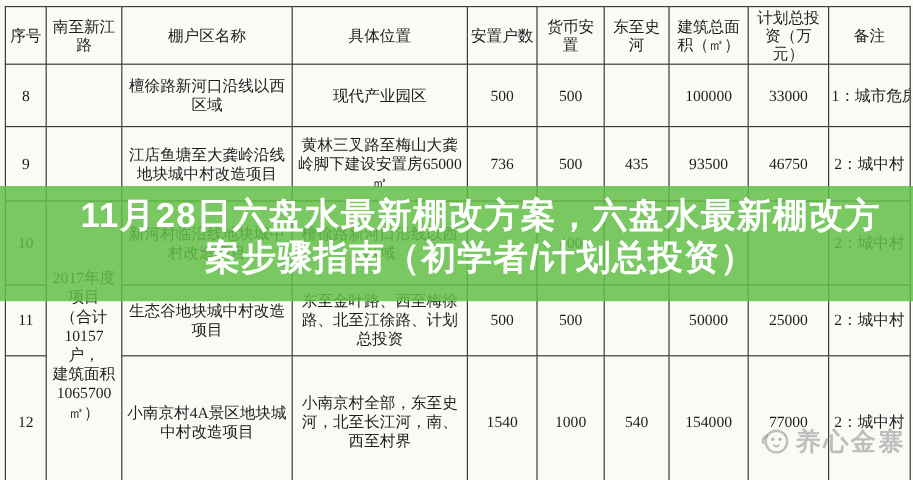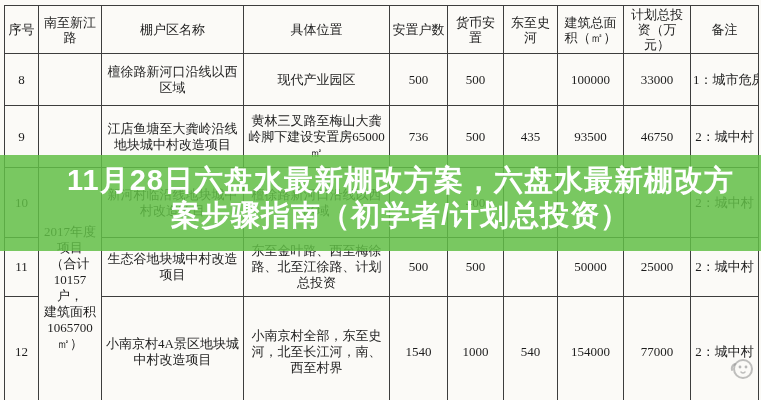--- a/index.html
+++ b/index.html
@@ -159,15 +159,16 @@
   </div>
 
   <div id="watermark">
     <svg class="wm-logo" viewBox="0 0 26 26">
       <path d="M6 8 Q2 10 3 14" fill="none" stroke="rgba(140,140,140,0.55)" stroke-width="2" stroke-linecap="round"></path>
       <circle cx="14" cy="13" r="9" fill="none" stroke="rgba(140,140,140,0.55)" stroke-width="2"></circle>
       <circle cx="11" cy="11" r="1.4" fill="rgba(140,140,140,0.6)"></circle>
       <circle cx="17" cy="11" r="1.4" fill="rgba(140,140,140,0.6)"></circle>
       <path d="M12 16 Q14 18 16 16" fill="none" stroke="rgba(140,140,140,0.55)" stroke-width="1.6" stroke-linecap="round"></path>
     </svg>
+    <span>养心金寨</span>
   </div>
 
 </div>
 
 </body></html>

